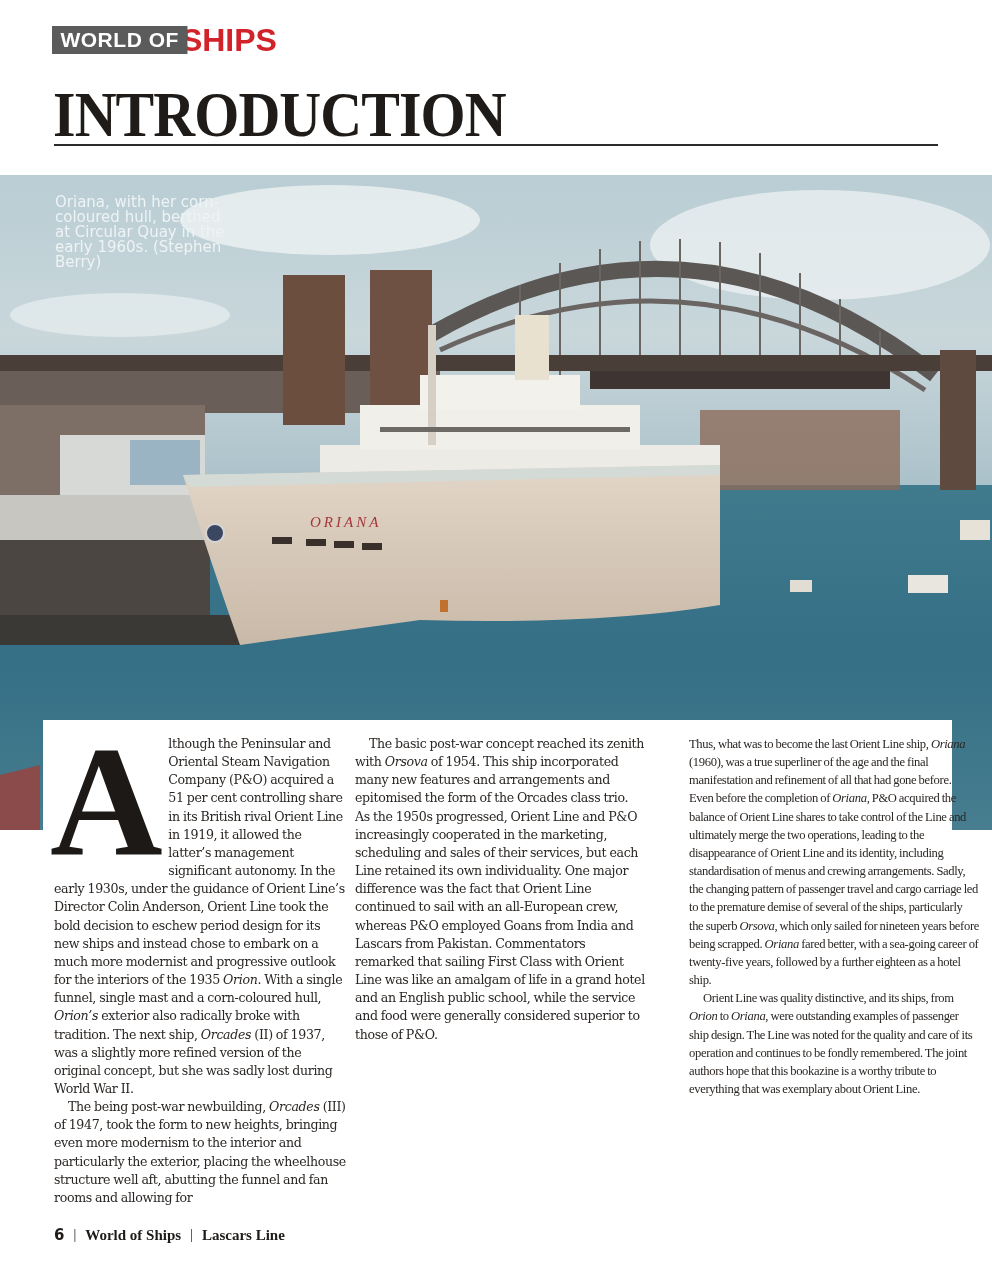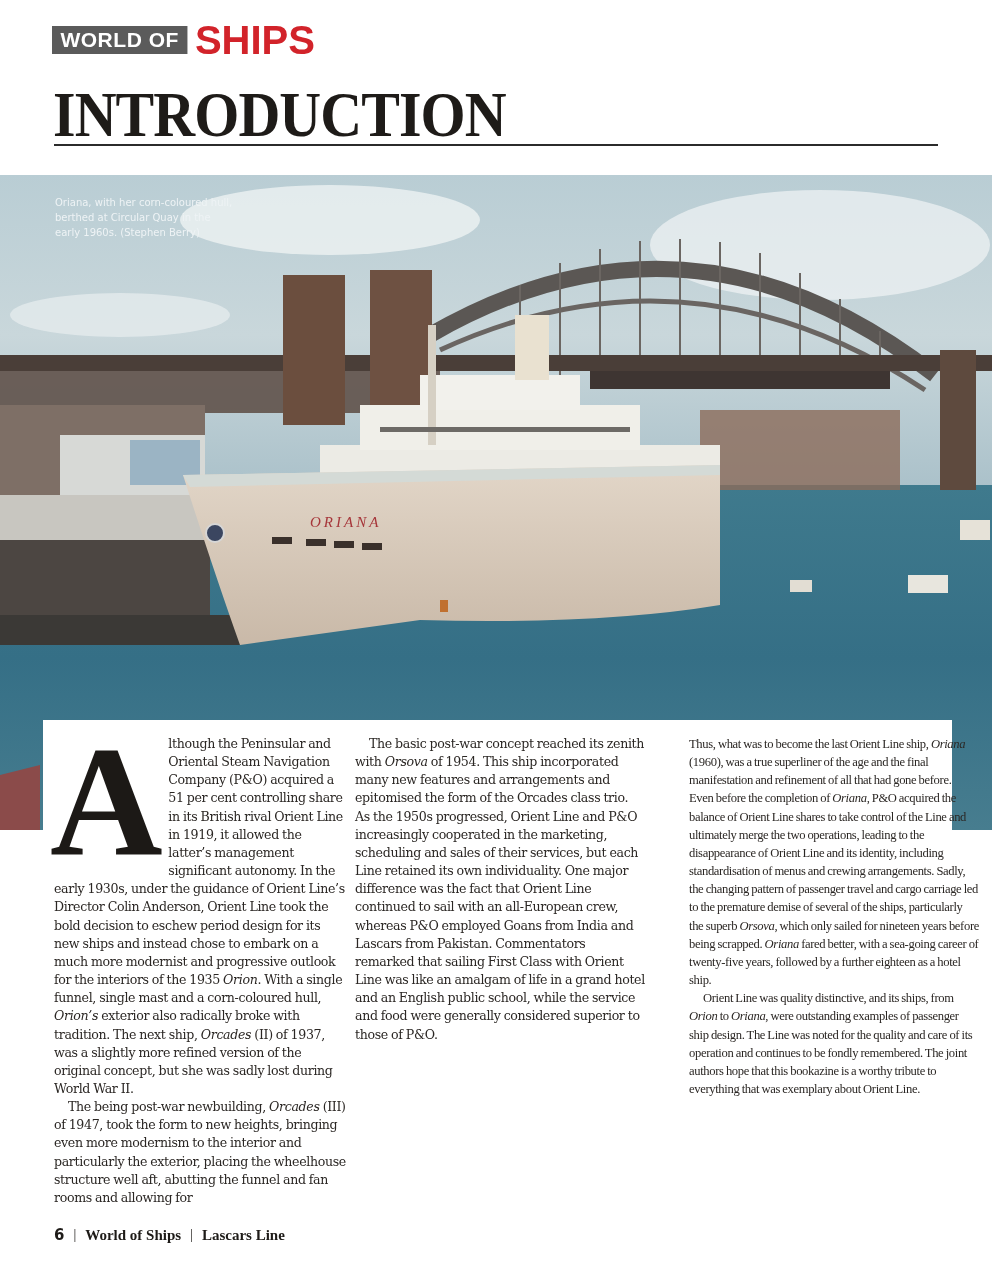--- a/index.html
+++ b/index.html
@@ -3,34 +3,34 @@
 <meta charset="utf-8">
 <style>
   * { box-sizing: border-box; margin: 0; padding: 0; }
   html, body { width: 992px; height: 1280px; background: #ffffff; overflow: hidden; }
   body { position: relative; font-family: "DejaVu Serif", serif; color: #231f1c; }
 
   
   .logo { position: absolute; left: 52px; top: 25px; height: 30px; display: flex; align-items: center; }
   .logo-box { background: #5b5b5b; color: #ffffff; font-family: "Liberation Sans", sans-serif; font-weight: 900;
     font-size: 20px; letter-spacing: 0.5px; height: 28px; line-height: 28px; padding: 0 8px; transform: scaleX(1.05); transform-origin: left center; }
-  .logo-red { color: #d2232a; font-family: "Liberation Sans", sans-serif; font-weight: 900; font-size: 40px;
-    margin-left: 14px; line-height: 30px; letter-spacing: 0px; }
+  .logo-red { color: #d2232a; font-family: "Liberation Sans", sans-serif; font-weight: 900; font-size: 32px;
+    margin-left: 0; line-height: 30px; letter-spacing: 0px; }
 
   
   .page-title { position: absolute; left: 53px; top: 84px; font-family: "Liberation Serif", serif; font-weight: 700;
     font-size: 63px; line-height: 63px; letter-spacing: -1px; color: #1e1b18; transform: scaleX(0.92); transform-origin: left; }
   .title-rule { position: absolute; left: 54px; top: 144px; width: 884px; height: 2px; background: #2b2b2b; }
 
   
   .photo { position: absolute; left: 0; top: 175px; width: 992px; height: 655px; overflow: hidden;
     background: linear-gradient(180deg, #b7ccd3 0%, #c7d6da 18%, #a8c0ca 34%, #9fb7c1 44%, #6a6a66 50%, #4d7f93 66%, #3a6f86 80%, #3a7188 100%); }
   .photo svg { position: absolute; left: 0; top: 0; }
   .caption { position: absolute; left: 55px; top: 20px; width: 180px; font-family: "DejaVu Sans", sans-serif;
-    font-size: 10px; line-height: 15px; color: #eef3f5; }
+    font-size: 15px; line-height: 15px; color: #eef3f5; }
 
   
   .text-panel { position: absolute; left: 43px; top: 720px; width: 909px; height: 500px; background: #ffffff; }
   .col { position: absolute; top: 15px; font-family: "DejaVu Serif", serif; font-size: 12.6px; line-height: 18.15px;
     color: #2b2724; letter-spacing: -0.35px; word-spacing: -0.5px; }
   .col p { margin: 0; }
   .col p.indent { text-indent: 14px; }
   .col i { font-style: italic; }
   .col1 { left: 11px; width: 292px; }
   .col2 { left: 312px; width: 290px; }

